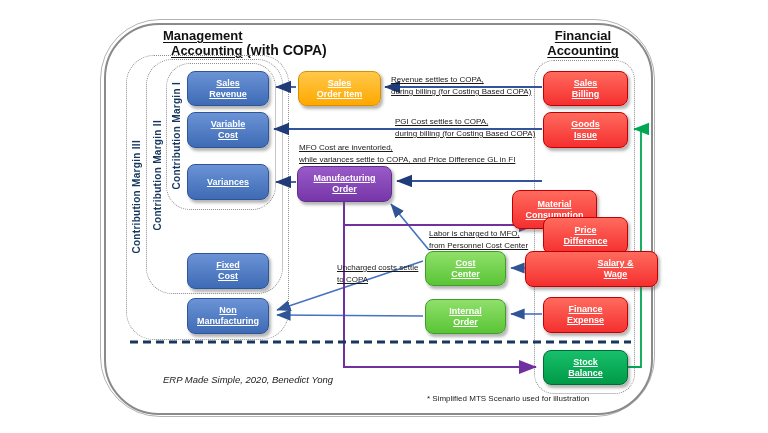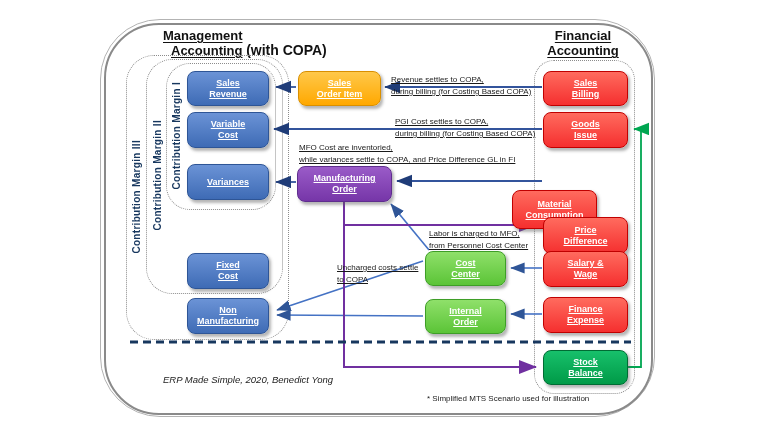--- a/index.html
+++ b/index.html
@@ -45,21 +45,21 @@
   #box-fixed-cost         {left:187px;top:253px;width:80px;height:34px;}
   #box-non-manufacturing  {left:187px;top:298px;width:80px;height:34px;}
   #box-sales-order-item   {left:298px;top:71px; width:81px;height:33px;}
   #box-manufacturing-order{left:297px;top:166px;width:93px;height:34px;}
   #box-cost-center        {left:425px;top:251px;width:79px;height:33px;}
   #box-internal-order     {left:425px;top:299px;width:79px;height:33px;}
   #box-sales-billing      {left:543px;top:71px; width:83px;height:33px;}
   #box-goods-issue        {left:543px;top:112px;width:83px;height:34px;}
   #box-material-consumption{left:512px;top:162px;width:83px;height:37px;margin-top:28px;}
   #box-price-difference   {left:543px;top:217px;width:83px;height:35px;}
-  #box-salary-wage        {left:543px;top:251px;width:83px;height:34px;}
+  #box-salary-wage        {left:525px;top:251px;width:83px;height:34px;padding-left:48px;}
   #box-finance-expense    {left:543px;top:297px;width:83px;height:34px;}
   #box-stock-balance      {left:543px;top:350px;width:83px;height:33px;}
 
   .anno{position:absolute;font-size:8px;line-height:12px;color:#1a1a1a;white-space:pre-line;text-decoration:underline;}
   #annotation-revenue-settles{left:391px;top:74px;}
   #annotation-pgi-settles    {left:395px;top:116px;}
   #annotation-mfo-inventoried{left:299px;top:142px;}
   #annotation-labor-charged  {left:429px;top:228px;}
   #annotation-uncharged-costs{left:337px;top:256px;margin-top:6px;}
 

